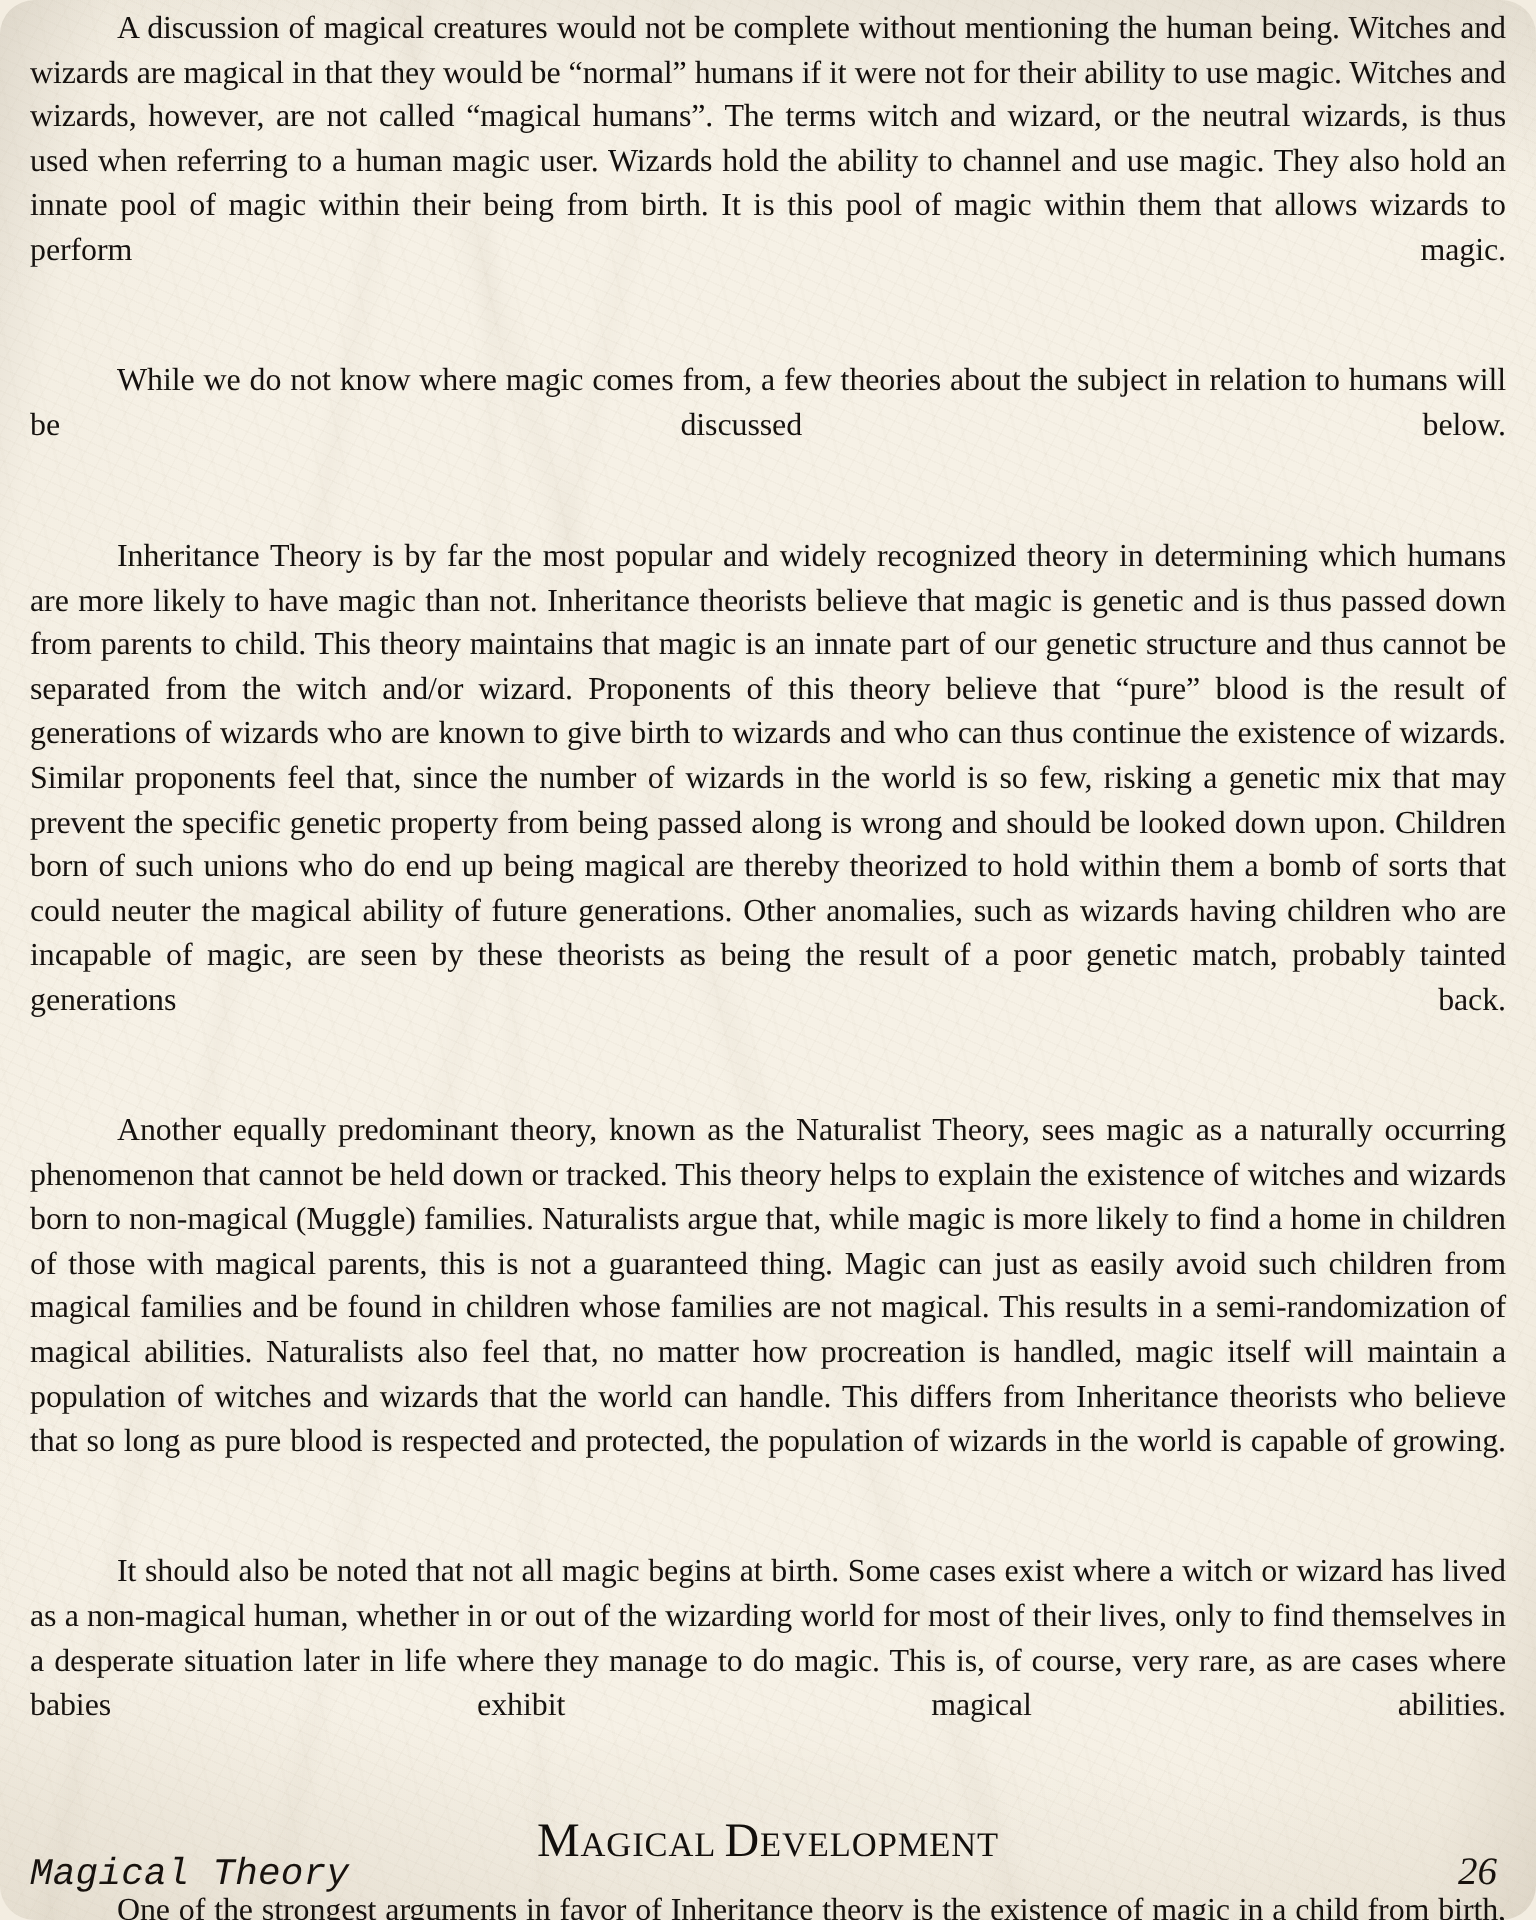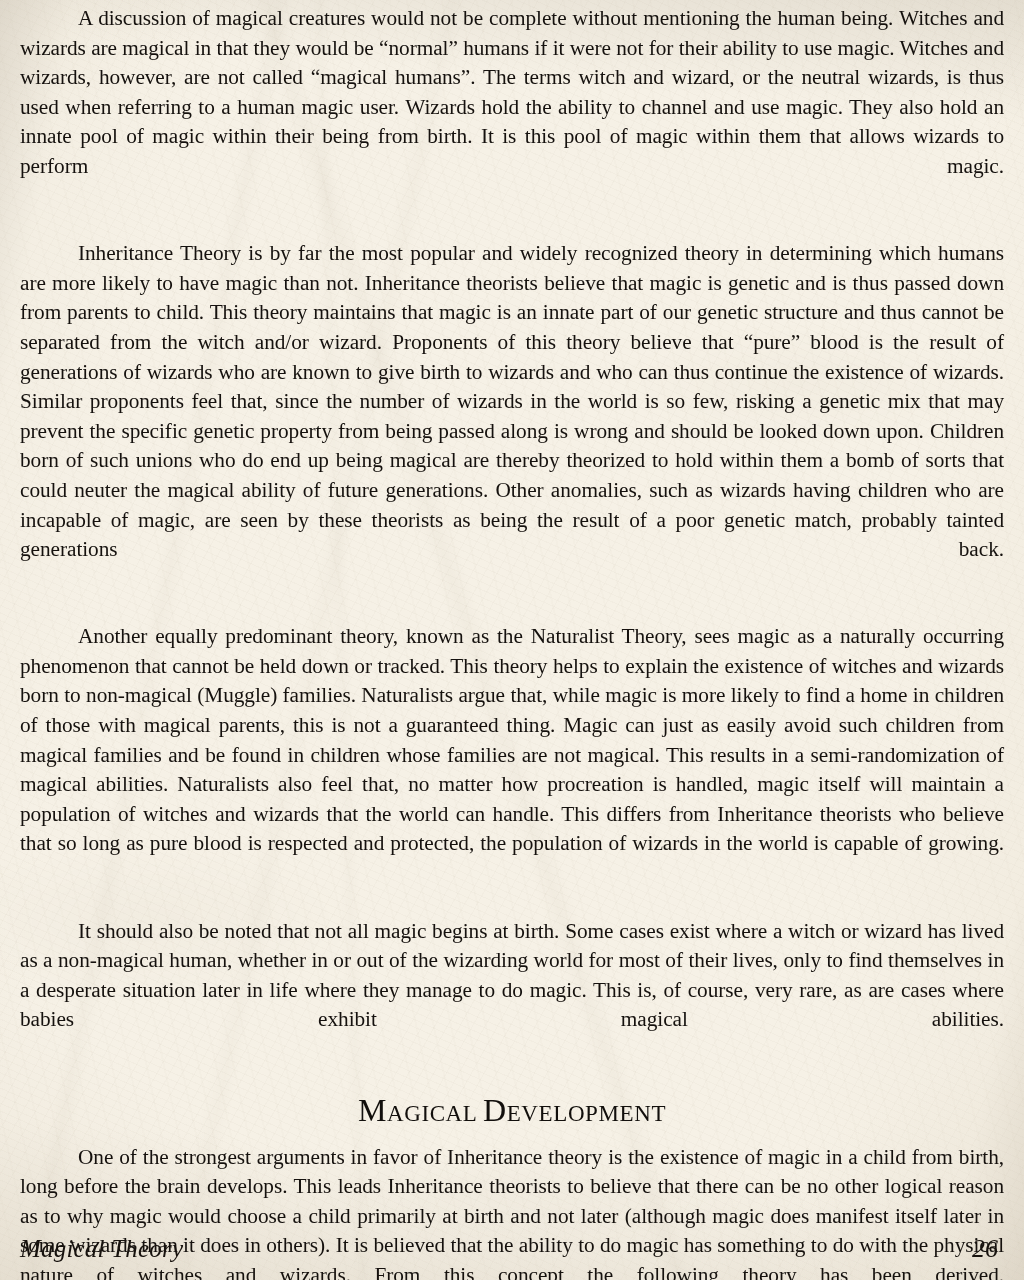--- a/index.html
+++ b/index.html
@@ -51,20 +51,21 @@
          rgba(166,154,132,0.045) 0px,
          rgba(166,154,132,0.045) 1px,
          rgba(255,255,255,0) 1px,
          rgba(255,255,255,0) 11px),
       repeating-linear-gradient(78deg,
          rgba(190,178,156,0.04) 0px,
          rgba(190,178,156,0.04) 2px,
          rgba(255,255,255,0) 2px,
          rgba(255,255,255,0) 17px),
       linear-gradient(#f6f1e6, #f6f1e6);
+    border-radius: 23px;
   }
 
   
   #paper-texture {
     position: absolute;
     inset: 0;
     pointer-events: none;
     opacity: .55;
     background-image:
       linear-gradient(72deg, rgba(160,148,126,0.00) 46%, rgba(160,148,126,0.10) 47.2%, rgba(160,148,126,0.00) 48.4%),
@@ -131,39 +132,41 @@
     display: flex;
     align-items: baseline;
     justify-content: space-between;
     z-index: 2;
   }
   #footer .foot-title {
     font-style: italic;
     font-size: 25px;
     color: #17120e;
     letter-spacing: 0.2px;
+    font-family: Liberation Mono, monospace;
   }
   #footer .foot-page {
     font-style: italic;
     font-size: 26px;
     color: #17120e;
     padding-right: 6px;
   }
 </style>
 </head>
 <body>
 
 <div id="page">
 
   <div id="paper-texture"></div>
 
   <div id="content">
 
     <p class="body-par">A discussion of magical creatures would not be complete without mentioning the human being. Witches and wizards are magical in that they would be “normal” humans if it were not for their ability to use magic. Witches and wizards, however, are not called “magical humans”. The terms witch and wizard, or the neutral wizards, is thus used when referring to a human magic user. Wizards hold the ability to channel and use magic. They also hold an innate pool of magic within their being from birth. It is this pool of magic within them that allows wizards to perform magic.</p>
 
+    <p class="body-par gap">While we do not know where magic comes from, a few theories about the subject in relation to humans will be discussed below.</p>
 
     <p class="body-par gap">Inheritance Theory is by far the most popular and widely recognized theory in determining which humans are more likely to have magic than not. Inheritance theorists believe that magic is genetic and is thus passed down from parents to child. This theory maintains that magic is an innate part of our genetic structure and thus cannot be separated from the witch and/or wizard. Proponents of this theory believe that “pure” blood is the result of generations of wizards who are known to give birth to wizards and who can thus continue the existence of wizards. Similar proponents feel that, since the number of wizards in the world is so few, risking a genetic mix that may prevent the specific genetic property from being passed along is wrong and should be looked down upon. Children born of such unions who do end up being magical are thereby theorized to hold within them a bomb of sorts that could neuter the magical ability of future generations. Other anomalies, such as wizards having children who are incapable of magic, are seen by these theorists as being the result of a poor genetic match, probably tainted generations back.</p>
 
     <p class="body-par gap">Another equally predominant theory, known as the Naturalist Theory, sees magic as a naturally occurring phenomenon that cannot be held down or tracked. This theory helps to explain the existence of witches and wizards born to non-magical (Muggle) families. Naturalists argue that, while magic is more likely to find a home in children of those with magical parents, this is not a guaranteed thing. Magic can just as easily avoid such children from magical families and be found in children whose families are not magical.  This results in a semi-randomization of magical abilities. Naturalists also feel that, no matter how procreation is handled, magic itself will maintain a population of witches and wizards that the world can handle. This differs from Inheritance theorists who believe that so long as pure blood is respected and protected, the population of wizards in the world is capable of growing.</p>
 
     <p class="body-par gap">It should also be noted that not all magic begins at birth. Some cases exist where a witch or wizard has lived as a non-magical human, whether in or out of the wizarding world for most of their lives, only to find themselves in a desperate situation later in life where they manage to do magic. This is, of course, very rare, as are cases where babies exhibit magical abilities.</p>
 
     <h2 class="section-heading">
       <span class="initial">M</span><span>AGICAL</span>
       <span class="initial">D</span><span>EVELOPMENT</span>

